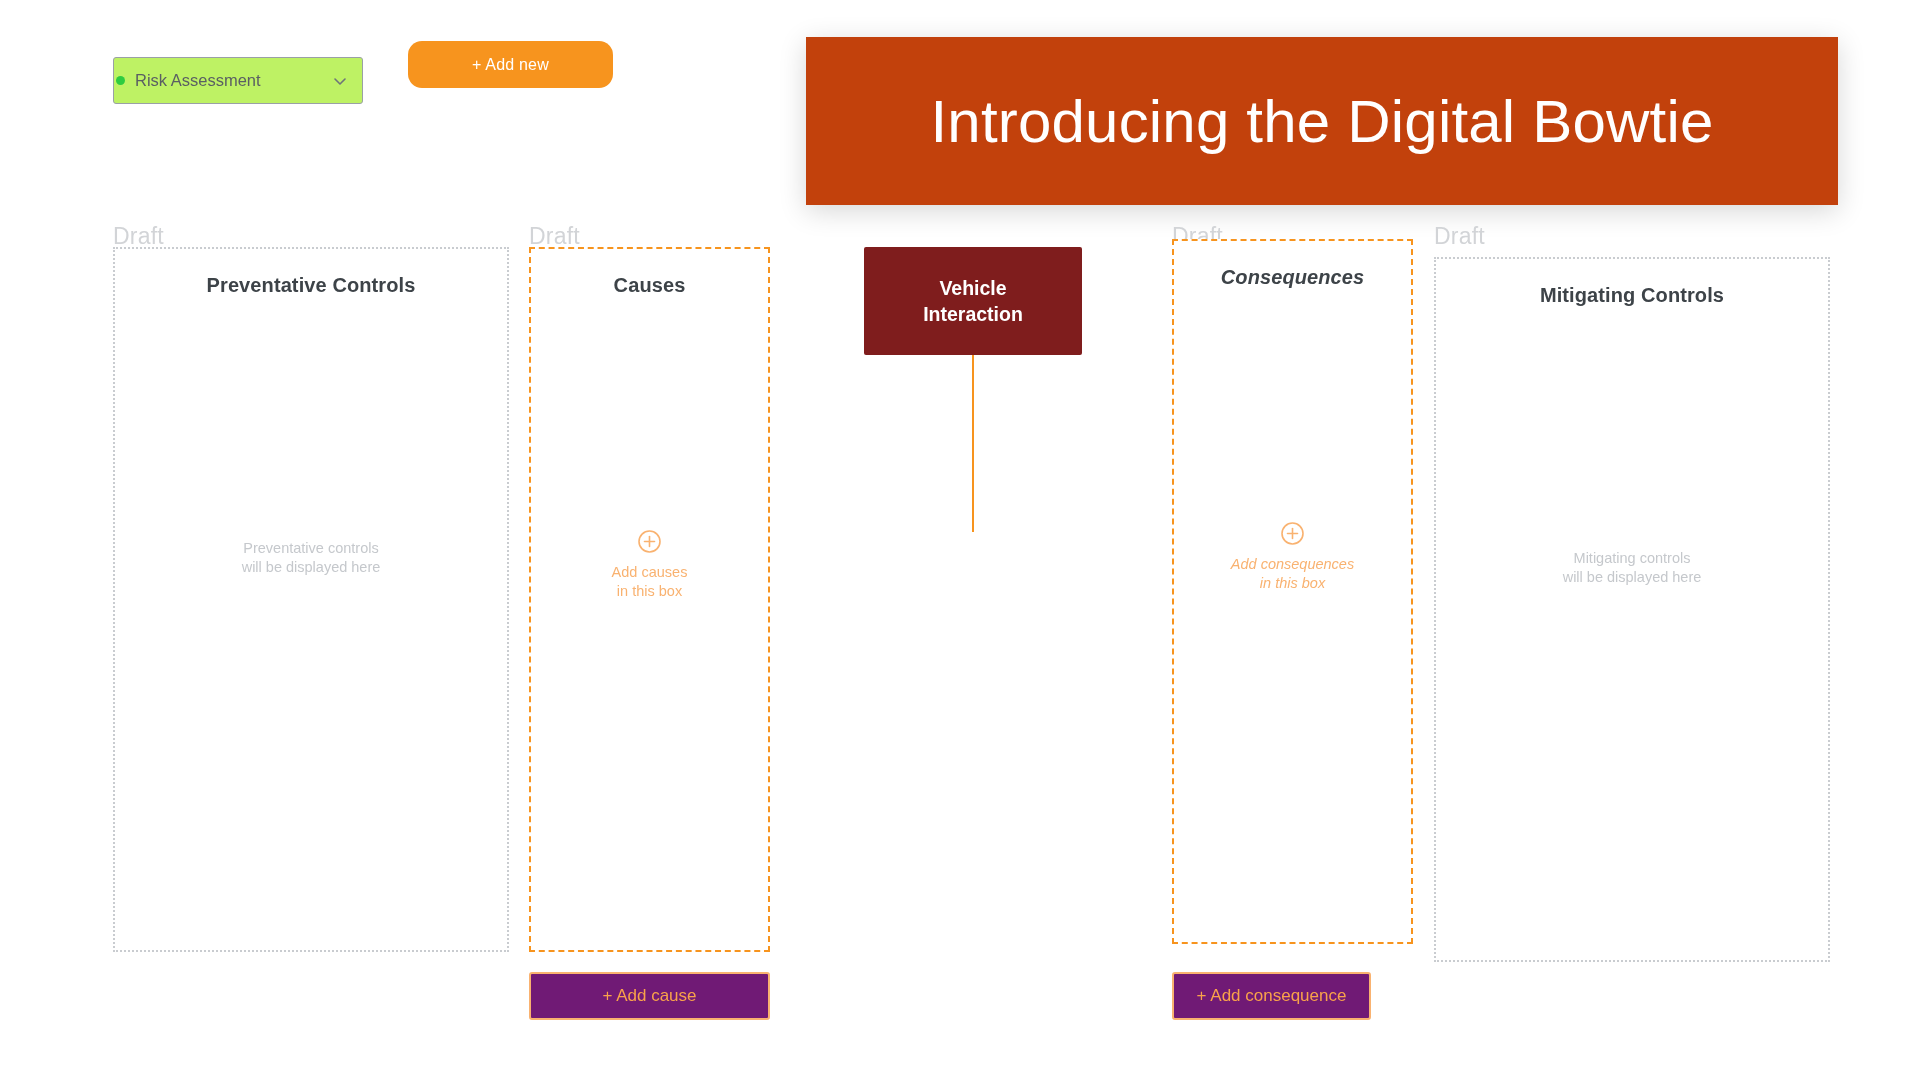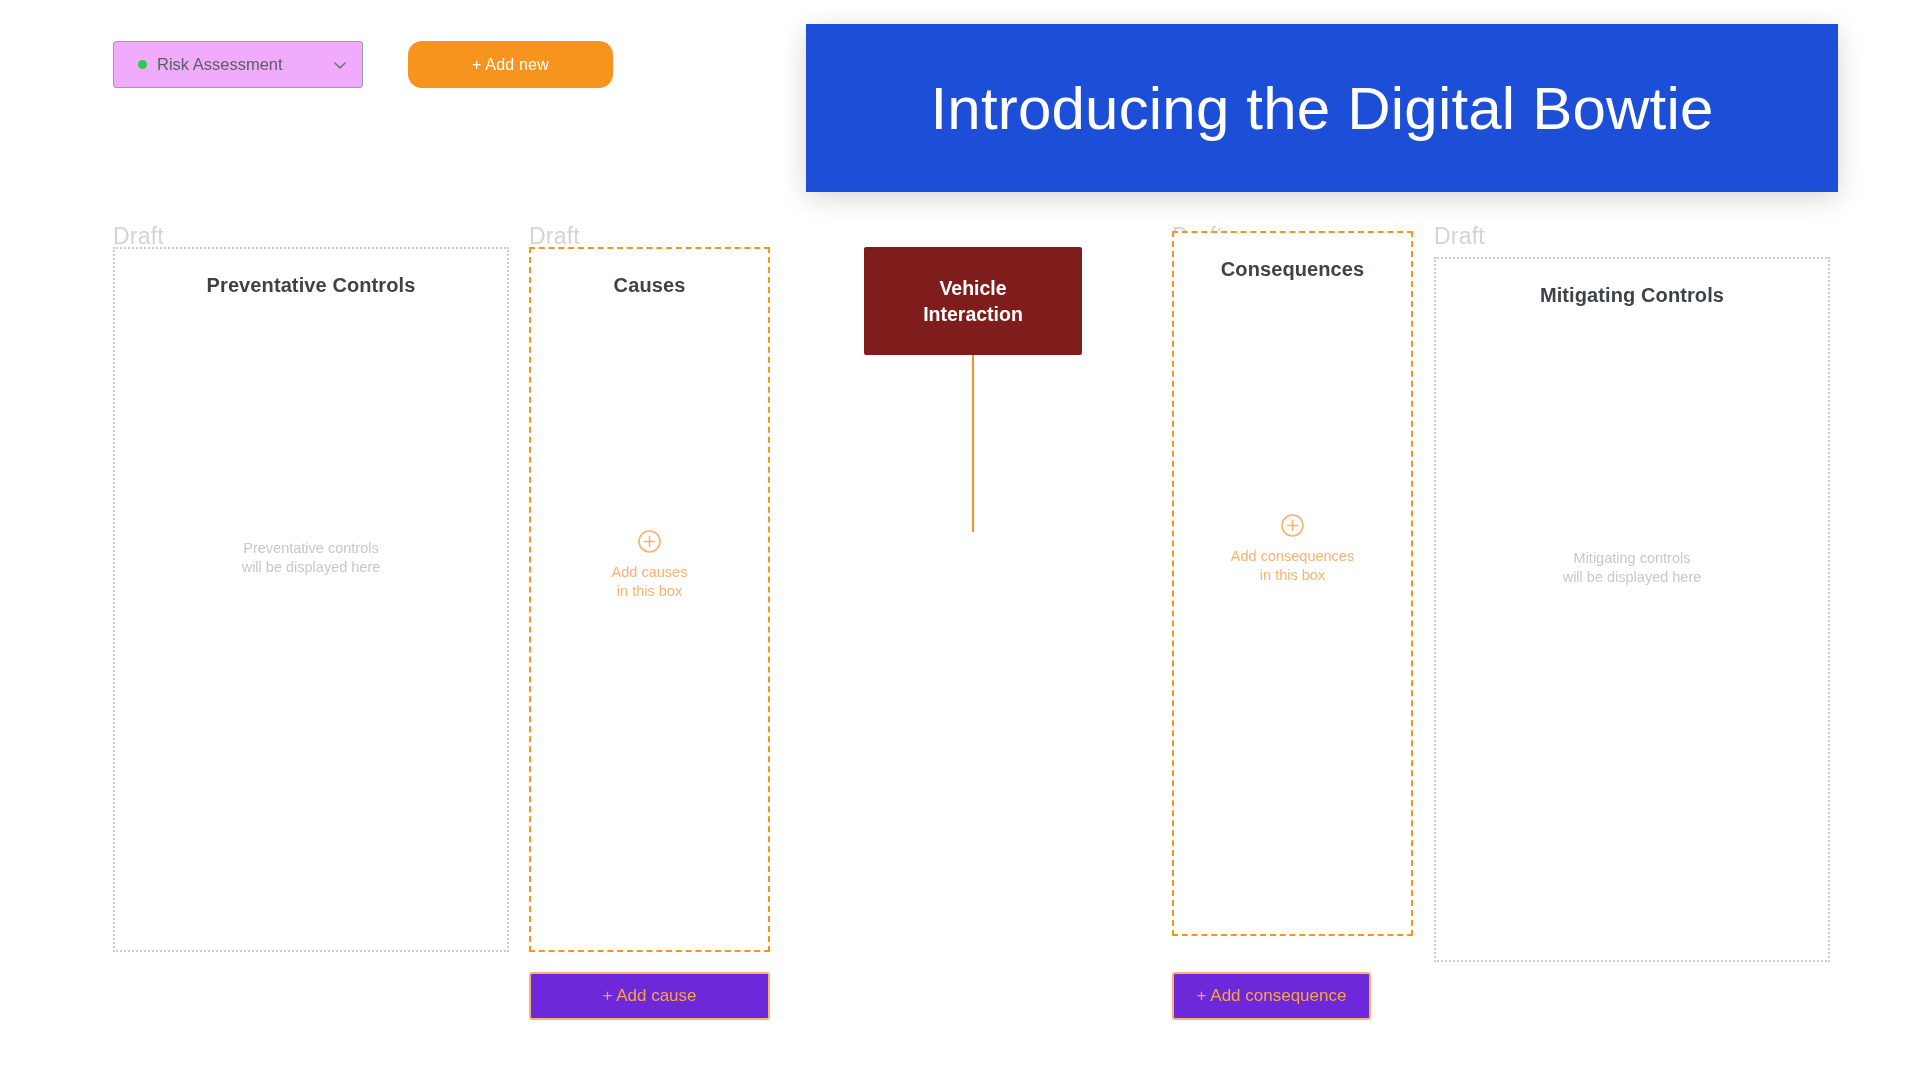--- a/index.html
+++ b/index.html
@@ -26,26 +26,27 @@
     display: flex;
     align-items: stretch;
     gap: 45px;
   }
 
   .risk-select {
     width: 250px;
     height: 47px;
     border: 1px solid #9aa0a6;
     border-radius: 3px;
-    background: #f0abfc;
-    display: flex;
-    align-items: center;
-    padding: 0 14px 0 24px;
+    background: #bef264;
+    display: flex;
+    align-items: center;
+    padding: 0 14px 0 2px;
     gap: 10px;
     cursor: pointer;
+    margin-top: 16px;
   }
   .status-dot {
     width: 9px; height: 9px;
     border-radius: 50%;
     background: #2ecc40;
     flex: 0 0 auto;
   }
   .risk-select-label {
     flex: 1 1 auto;
     font-size: 16.5px;
@@ -92,24 +93,24 @@
     font-family: "Liberation Sans", sans-serif;
     padding: 0 26px;
     cursor: pointer;
     white-space: nowrap;
   }
 
   
   .banner {
     position: absolute;
     left: 806px;
-    top: 24px;
+    top: 37px;
     width: 1032px;
     height: 168px;
-    background: #1d4ed8;
+    background: #c2410c;
     display: flex;
     align-items: center;
     justify-content: center;
     box-shadow: 0 6px 26px rgba(0,0,0,0.16);
   }
   .banner-title {
     color: #ffffff;
     font-size: 60px;
     font-weight: 400;
     letter-spacing: 0.2px;
@@ -158,21 +159,21 @@
     margin: 0 auto 9px auto;
     display: block;
     color: #f9b270;
   }
   .plus-circle svg { display: block; }
 
   
   .add-outline-btn {
     position: absolute;
     height: 48px;
-    background: #6d28d9;
+    background: #701a75;
     border: 2px solid #f9b270;
     border-radius: 3px;
     color: #f9a24a;
     font-size: 17px;
     font-family: "Liberation Sans", sans-serif;
     cursor: pointer;
     display: flex;
     align-items: center;
     justify-content: center;
   }
@@ -271,21 +272,21 @@
       <div>Vehicle</div>
       <div>Interaction</div>
     </div>
   </div>
 
   <div class="connector"></div>
 
 
   <div class="draft-label" style="left:1172px; top:223px;">Draft</div>
 
-  <div class="panel dashed-orange" style="left:1172px; top:231px; width:241px; height:705px;">
+  <div class="panel dashed-orange" style="left:1172px; top:239px; width:241px; height:705px;font-style:italic;">
     <div class="panel-title">Consequences</div>
     <div class="panel-placeholder orange" style="top:280px;">
       <span class="plus-circle">
         <svg viewBox="0 0 25 25" width="25" height="25" fill="none" stroke="currentColor" stroke-width="1.6">
           <circle cx="12.5" cy="12.5" r="10.5"></circle>
           <line x1="12.5" y1="7.5" x2="12.5" y2="17.5" stroke-linecap="round"></line>
           <line x1="7.5" y1="12.5" x2="17.5" y2="12.5" stroke-linecap="round"></line>
         </svg>
       </span>
       <div>Add consequences</div>

